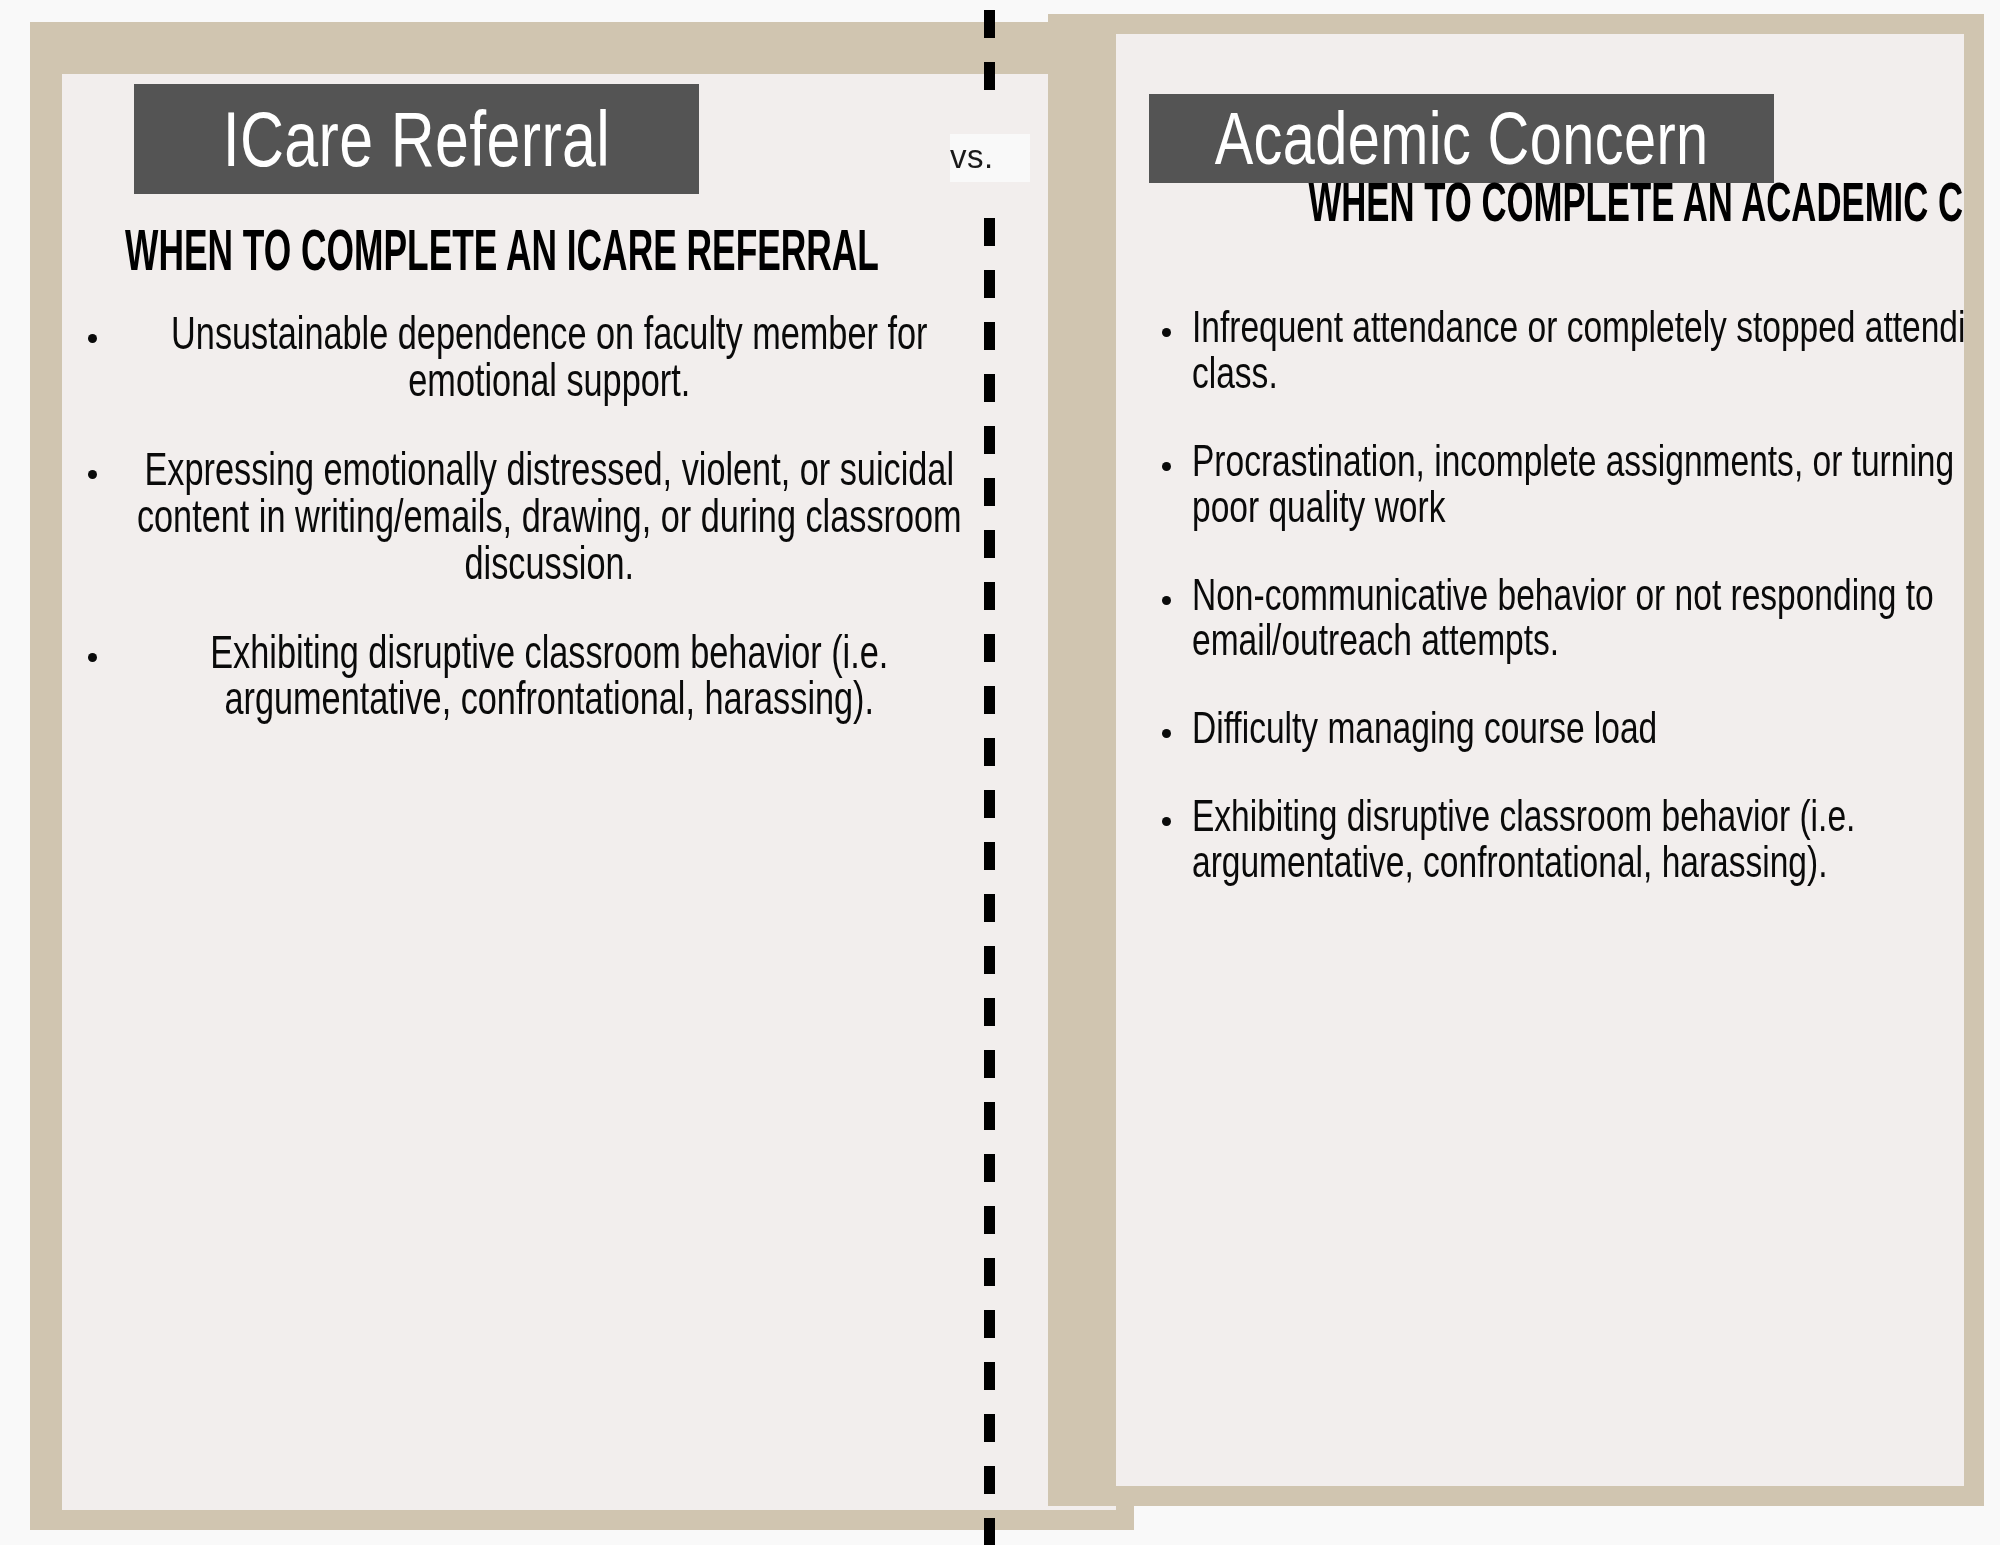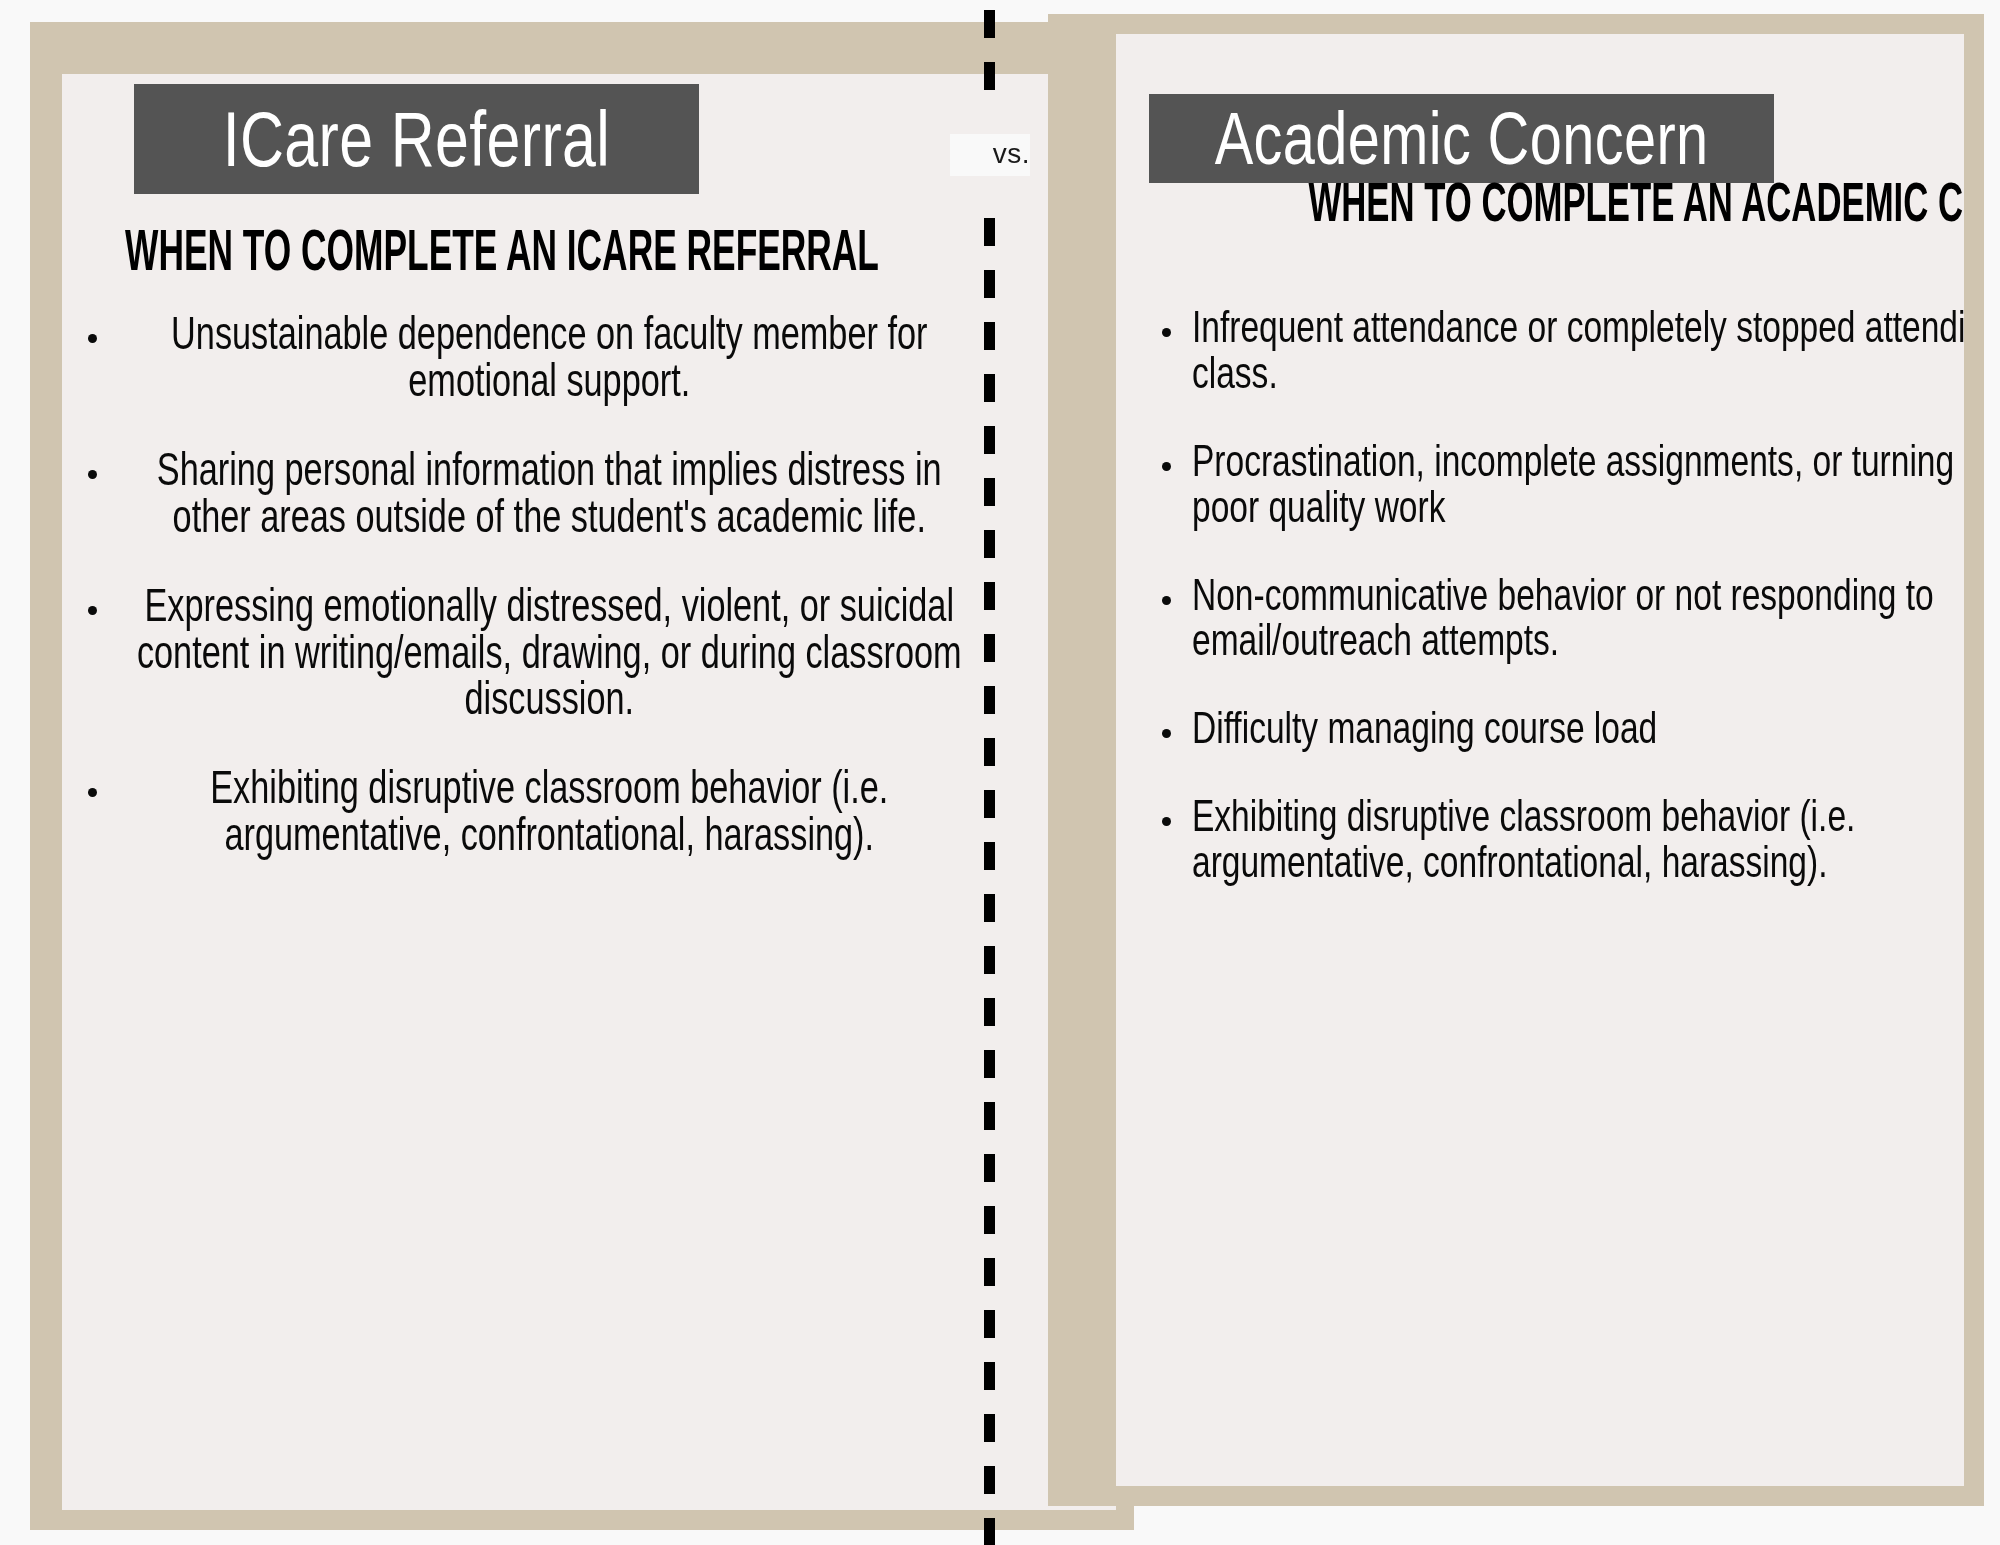--- a/index.html
+++ b/index.html
@@ -153,23 +153,23 @@
     left: 0;
     width: 11px;
     height: 28px;
     background: #000000;
   }
   .divider-label {
     position: absolute;
     left: 950px;
     top: 134px;
     width: 80px;
-    text-align: right;
-    font-family: "Liberation Sans", sans-serif;
-    font-size: 28px;
+    text-align: left;
+    font-family: "Liberation Sans", sans-serif;
+    font-size: 33px;
     font-weight: 300;
     color: #1a1a1a;
     letter-spacing: 0.5px;
     background: #f9f9f9;
     padding: 4px 0 6px 0;
     z-index: 5;
   }
 </style>
 </head>
 <body>
@@ -181,23 +181,20 @@
 
       <div class="title-bar title-left">
         <span class="title-text">ICare Referral</span>
       </div>
 
       <div class="section-heading heading-left">WHEN TO COMPLETE AN ICARE REFERRAL</div>
 
       <ul class="bullets bullets-left">
         <li>
             <span class="btxt">Unsustainable dependence on faculty member for emotional support.</span>
-          </li>
-        <li>
-            <span class="btxt">Sharing personal information that implies distress in other areas outside of the student's academic life.</span>
           </li>
         <li>
             <span class="btxt">Expressing emotionally distressed, violent, or suicidal content in writing/emails, drawing, or during classroom discussion.</span>
           </li>
         <li>
             <span class="btxt">Exhibiting disruptive classroom behavior (i.e. argumentative, confrontational, harassing).</span>
           </li>
       </ul>
 
     </div>

